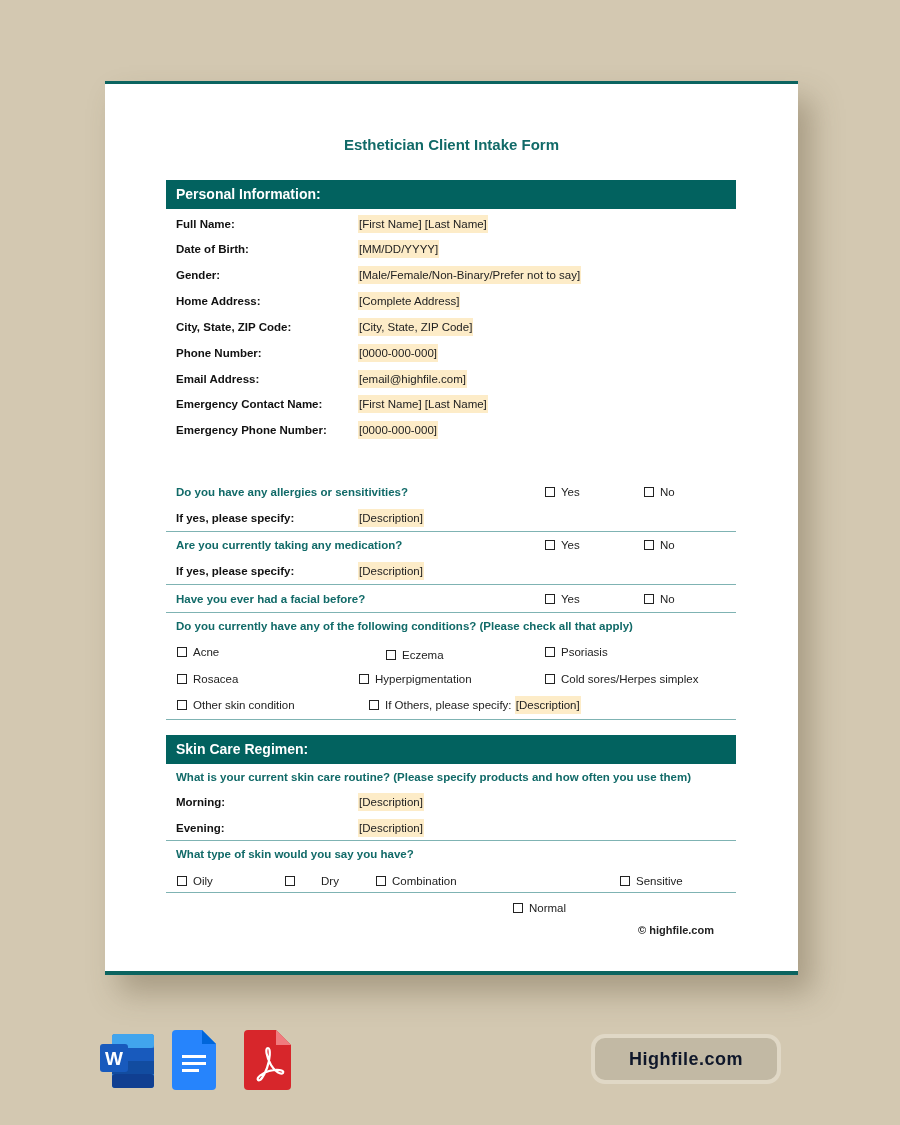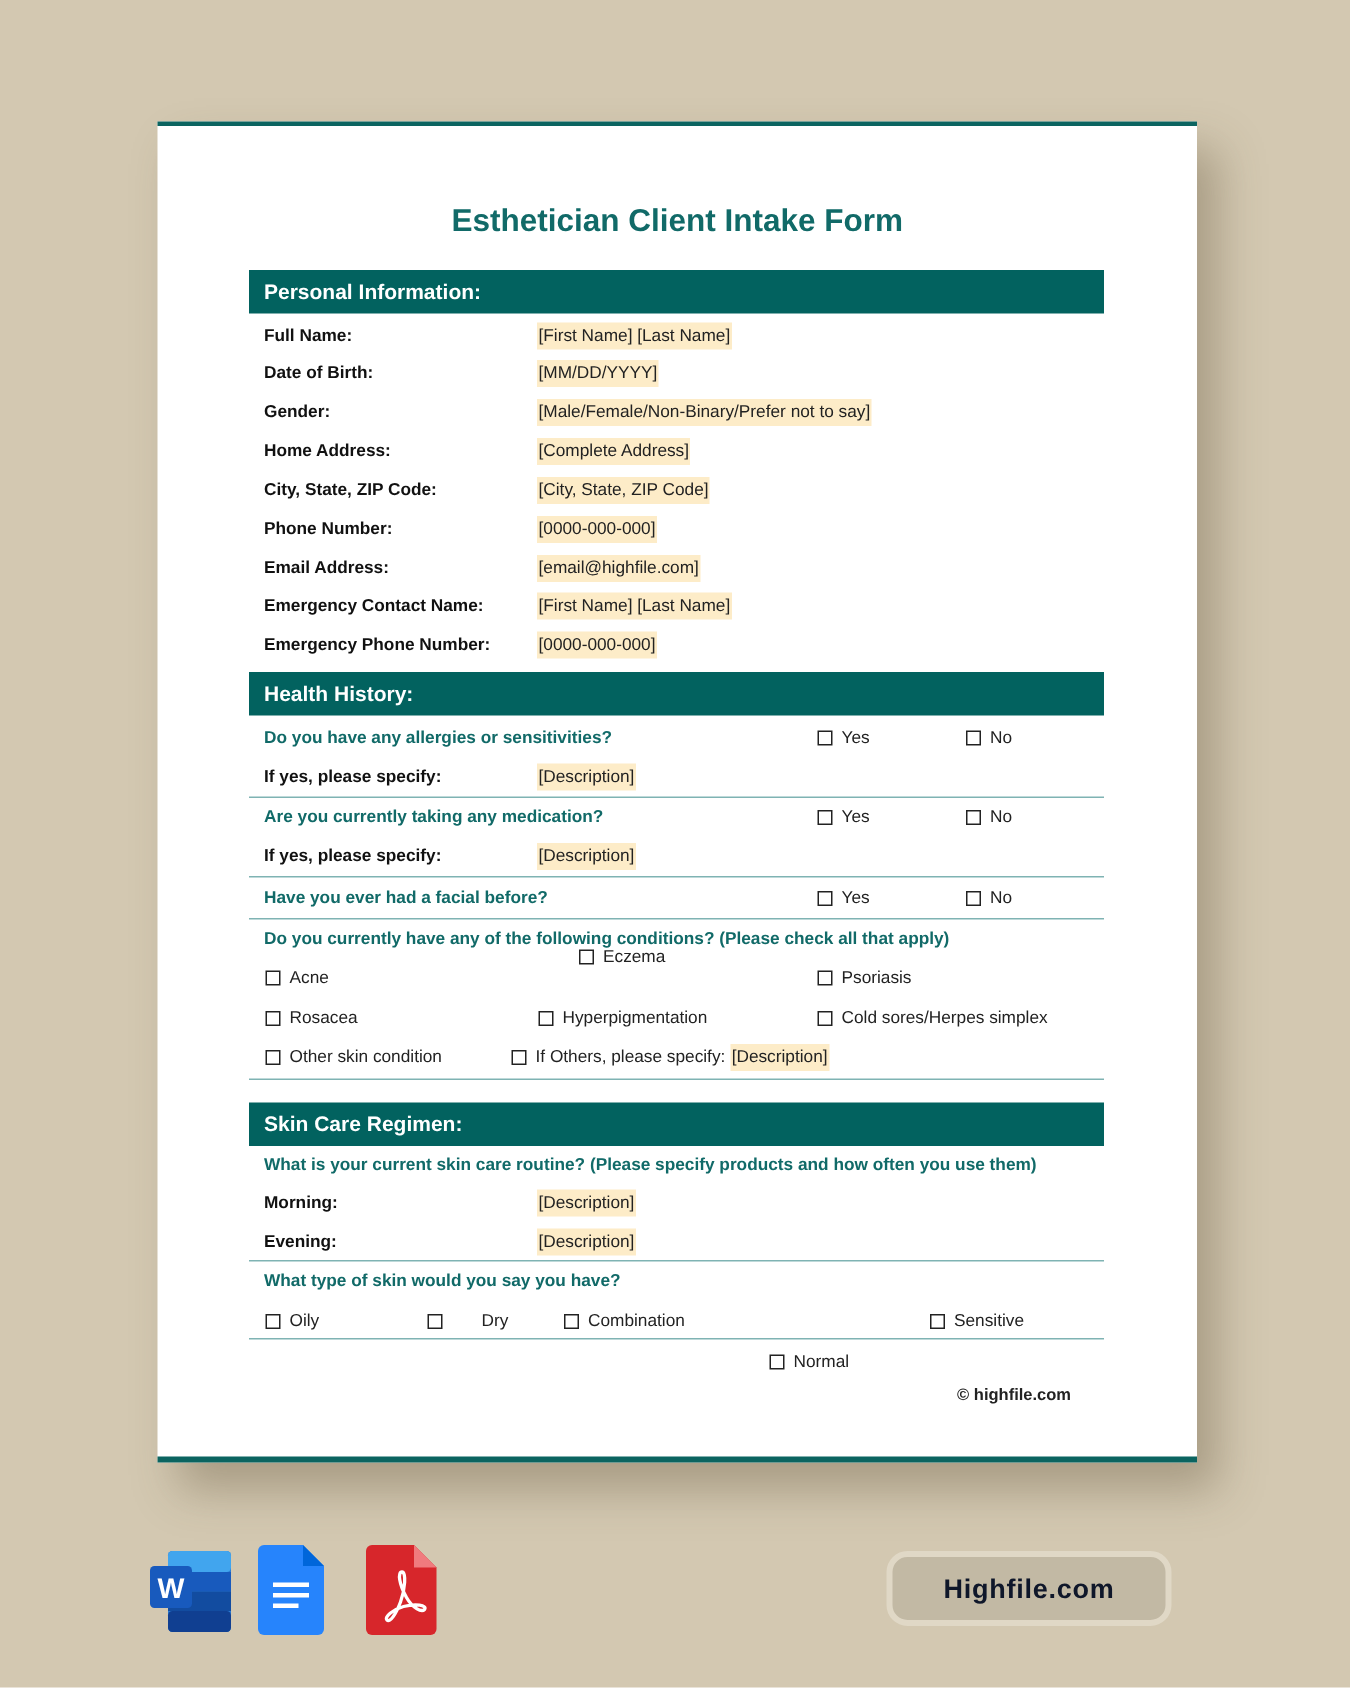--- a/index.html
+++ b/index.html
@@ -18,21 +18,21 @@
     border-top: 3px solid #0b6460;
     border-bottom: 4px solid #0b6460;
     box-shadow: 14px 18px 28px rgba(90,75,50,0.35);
   }
   .title {
     position: absolute;
     top: 52px; left: 0; width: 100%;
     text-align: center;
     color: #116a68;
     font-weight: bold;
-    font-size: 21px;
+    font-size: 15px;
   }
   .section-header {
     position: absolute;
     left: 61px; width: 570px; height: 29px;
     background: #02625f;
     color: #ffffff;
     font-weight: bold;
     font-size: 14px;
     line-height: 29px;
     padding-left: 10px;
@@ -135,21 +135,20 @@
   </div>
   <div class="row" style="top:311px;">
     <span class="label">Emergency Contact Name:</span>
     <span class="value hl">[First Name] [Last Name]</span>
   </div>
   <div class="row" style="top:337px;">
     <span class="label">Emergency Phone Number:</span>
     <span class="value hl">[0000-000-000]</span>
   </div>
 
-  <div class="section-header" style="top:364px;">Health History:</div>
 
   <div class="question" style="top:399px;">Do you have any allergies or sensitivities?</div>
   <div class="cb" style="top:399px; left:440px;">
       <span class="box"></span>
       <span>Yes</span>
     </div>
   <div class="cb" style="top:399px; left:539px;">
       <span class="box"></span>
       <span>No</span>
     </div>
@@ -184,21 +183,21 @@
       <span>No</span>
     </div>
   <div class="divider" style="top:528px;"></div>
 
   <div class="question" style="top:533px;">Do you currently have any of the following conditions? (Please check all that apply)</div>
 
   <div class="cb" style="top:559px; left:72px;">
       <span class="box"></span>
       <span>Acne</span>
     </div>
-  <div class="cb" style="top:545px; left:254px;padding-left:27px;">
+  <div class="cb" style="top:562px; left:254px;padding-left:27px;">
       <span class="box"></span>
       <span>Eczema</span>
     </div>
   <div class="cb" style="top:559px; left:440px;">
       <span class="box"></span>
       <span>Psoriasis</span>
     </div>
 
   <div class="cb" style="top:586px; left:72px;">
       <span class="box"></span>
@@ -210,21 +209,21 @@
     </div>
   <div class="cb" style="top:586px; left:440px;">
       <span class="box"></span>
       <span>Cold sores/Herpes simplex</span>
     </div>
 
   <div class="cb" style="top:612px; left:72px;">
       <span class="box"></span>
       <span>Other skin condition</span>
     </div>
-  <div class="cb" style="top:612px; left:236px;"><span class="box"></span><span>If Others, please specify:</span>&nbsp;<span class="hl">[Description]</span></div>
+  <div class="cb" style="top:612px; left:264px;"><span class="box"></span><span>If Others, please specify:</span>&nbsp;<span class="hl">[Description]</span></div>
   <div class="divider" style="top:635px;"></div>
 
   <div class="section-header" style="top:651px;">Skin Care Regimen:</div>
 
   <div class="question" style="top:684px;">What is your current skin care routine? (Please specify products and how often you use them)</div>
   <div class="row" style="top:709px;">
     <span class="label">Morning:</span>
     <span class="value hl">[Description]</span>
   </div>
   <div class="row" style="top:735px;">

